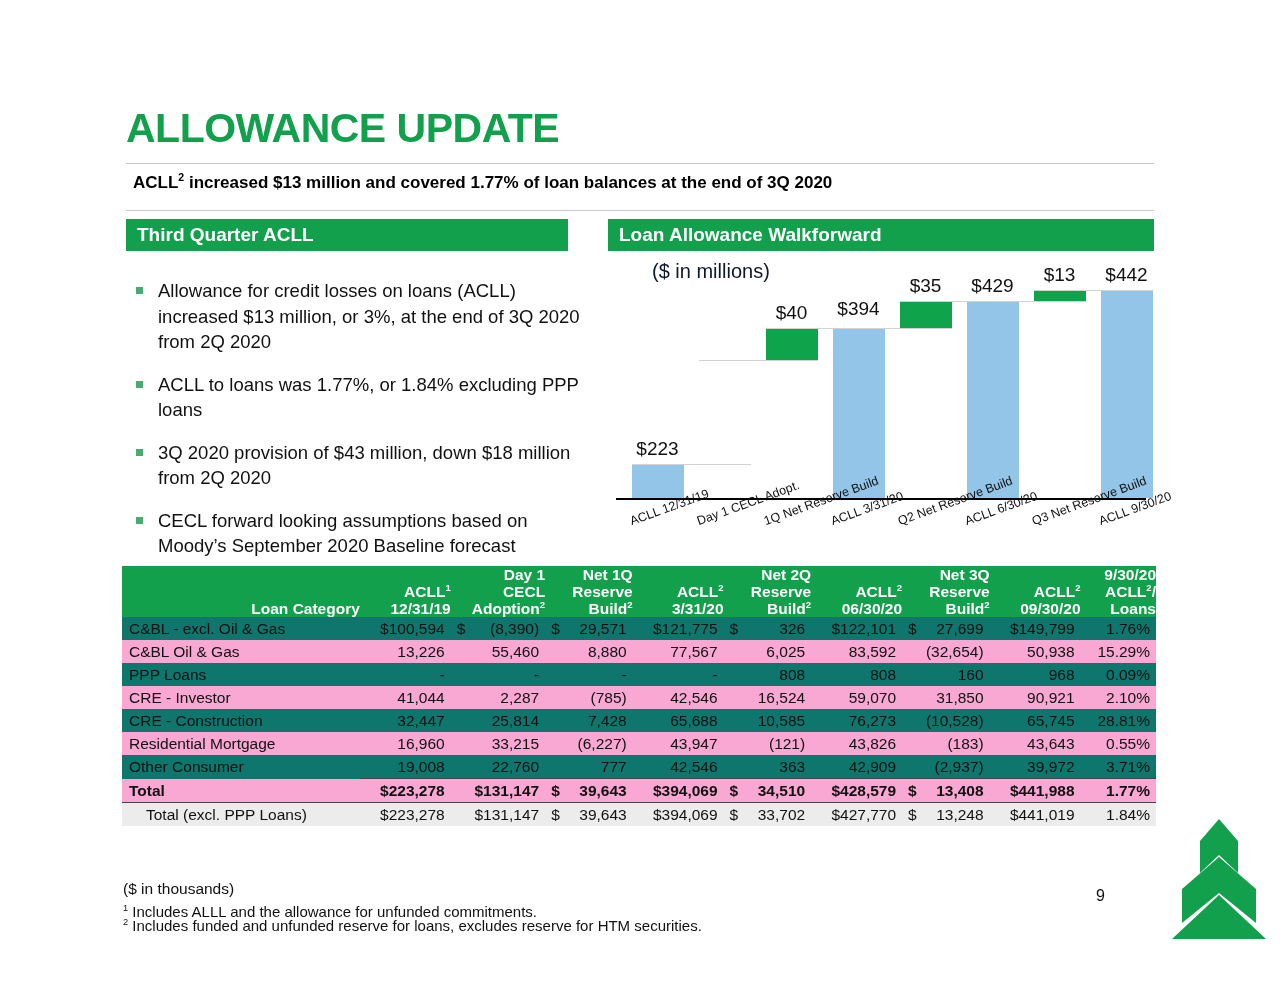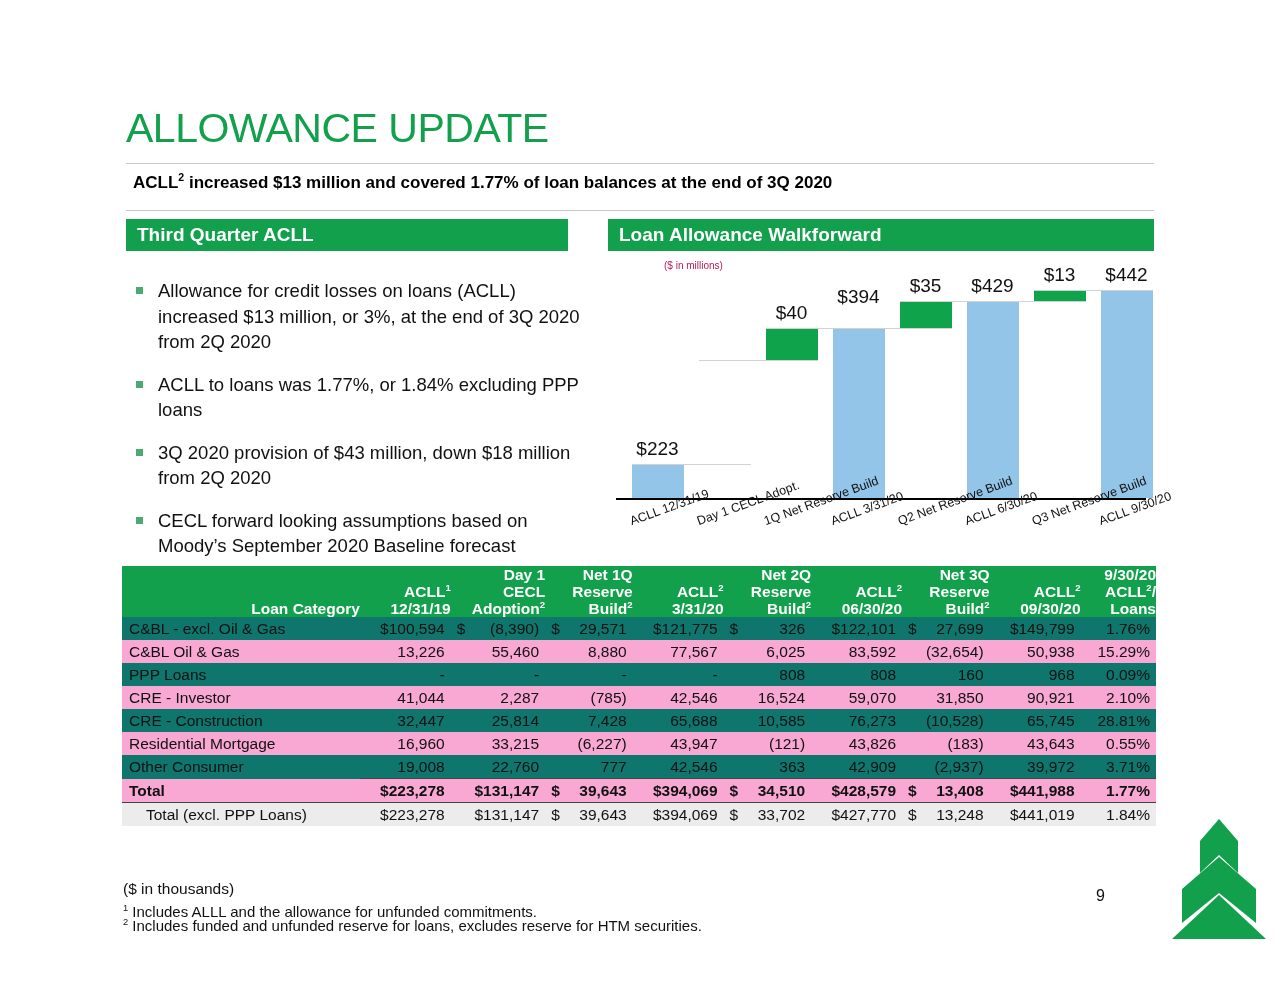--- a/index.html
+++ b/index.html
@@ -6,21 +6,21 @@
   body{
     width:1280px;height:989px;background:#ffffff;
     font-family:"Liberation Sans", sans-serif;
     color:#000;overflow:hidden;position:relative;
   }
   .slide{position:relative;width:1280px;height:989px;}
 
   
   .title{
     position:absolute;left:126px;top:105px;
-    font-size:41px;font-weight:normal;color:#12A04C;
+    font-size:41px;font-weight:bold;color:#12A04C;
     letter-spacing:-0.5px;
   }
   .rule{position:absolute;left:126px;width:1028px;height:1px;background:#c9c9c9;}
   .rule.r1{top:163px;}
   .rule.r2{top:210px;}
   .subtitle{
     position:absolute;left:133px;top:173px;
     font-size:17px;font-weight:bold;color:#000;
   }
   sup{font-size:0.62em;vertical-align:super;line-height:0;}
@@ -36,21 +36,21 @@
   .sect.right{left:608px;top:219px;width:546px;}
 
   
   .bullets{position:absolute;left:128px;top:278px;width:452px;}
   .bullet{position:relative;padding-left:30px;margin-bottom:17px;
     font-size:18.5px;line-height:25.5px;color:#111;}
   .bullet .sq{position:absolute;left:8px;top:9px;width:7px;height:7px;background:#4aab72;}
 
   
   .chart{position:absolute;left:600px;top:258px;width:560px;height:300px;}
-  .chart .units{position:absolute;left:52px;top:2px;font-size:10px;color:#be185d;margin-left:12px;}
+  .chart .units{position:absolute;left:52px;top:2px;font-size:20px;color:#0f172a;}
   .plot{position:absolute;left:24px;top:0;width:536px;height:240px;}
   .axis{position:absolute;left:16px;top:240px;width:530px;height:2px;background:#000;}
   .bar{position:absolute;}
   .bar .blk{position:absolute;left:0;width:100%;}
   .bar .lbl{
     position:absolute;left:50%;transform:translateX(-50%);
     font-size:19px;font-weight:normal;color:#111;white-space:nowrap;
   }
   .conn{position:absolute;height:1px;background:#d2d2d2;}
   .xlabels{position:absolute;left:24px;top:243px;width:536px;height:60px;}
@@ -123,21 +123,21 @@
         <div class="bar" style="left: 7.5px; top: 0px; width: 52px; height: 240px;">
           <div class="blk" style="top: 205.907px; height: 34.0929px; background: rgb(146, 197, 232);"></div>
           <div class="lbl" style="top: 179.907px;">$223</div>
         </div>
         <div class="bar" style="left: 141.5px; top: 0px; width: 52px; height: 240px;">
           <div class="blk" style="top: 70.3286px; height: 31.7143px; background: rgb(15, 163, 76);"></div>
           <div class="lbl" style="top: 44.3286px;">$40</div>
         </div>
         <div class="bar" style="left: 208.5px; top: 0px; width: 52px; height: 240px;">
           <div class="blk" style="top: 70.3286px; height: 169.671px; background: rgb(146, 197, 232);"></div>
-          <div class="lbl" style="top: 28px;">$394</div>
+          <div class="lbl" style="top: 40px;">$394</div>
         </div>
         <div class="bar" style="left: 275.5px; top: 0px; width: 52px; height: 240px;">
           <div class="blk" style="top: 42.5786px; height: 27.75px; background: rgb(15, 163, 76);"></div>
           <div class="lbl" style="top: 16.5786px;">$35</div>
         </div>
         <div class="bar" style="left: 342.5px; top: 0px; width: 52px; height: 240px;">
           <div class="blk" style="top: 42.5786px; height: 197.421px; background: rgb(146, 197, 232);"></div>
           <div class="lbl" style="top: 16.5786px;">$429</div>
         </div>
         <div class="bar" style="left: 409.5px; top: 0px; width: 52px; height: 240px;">

